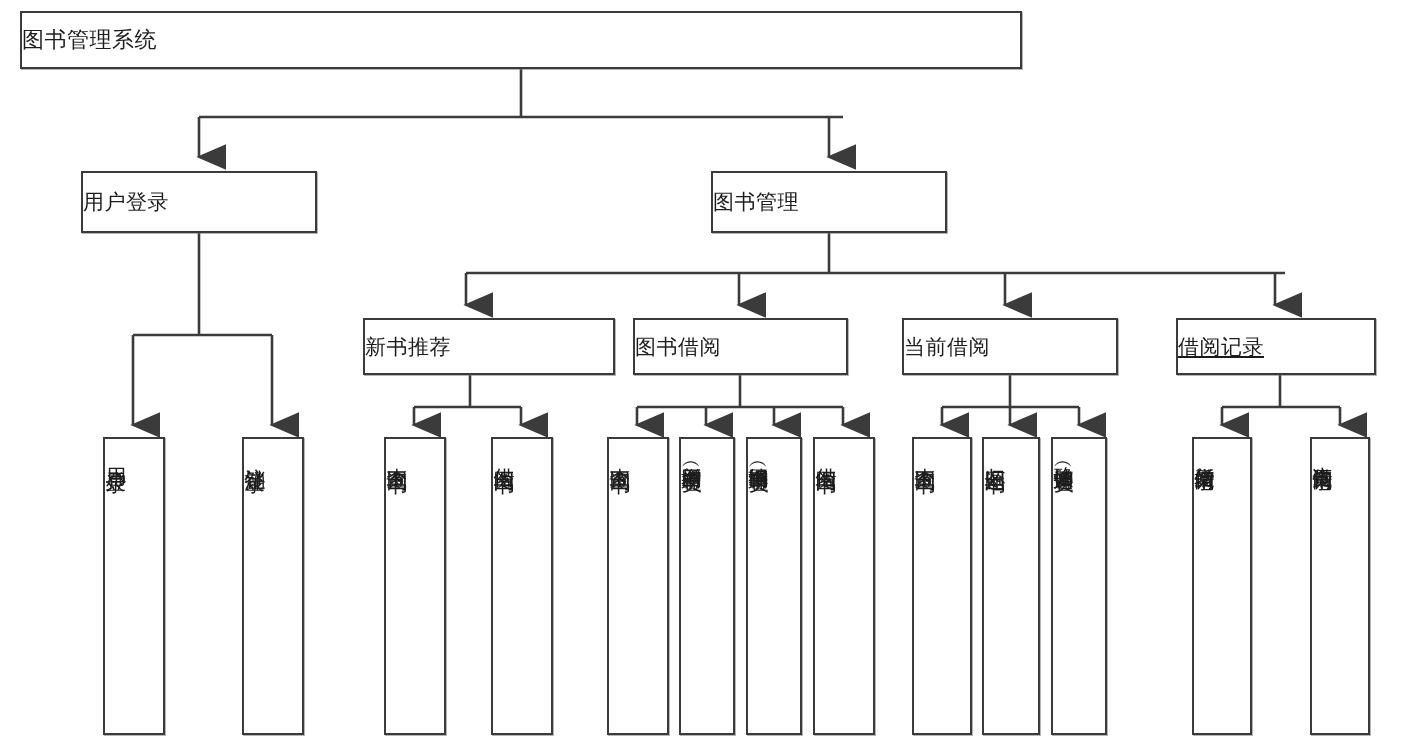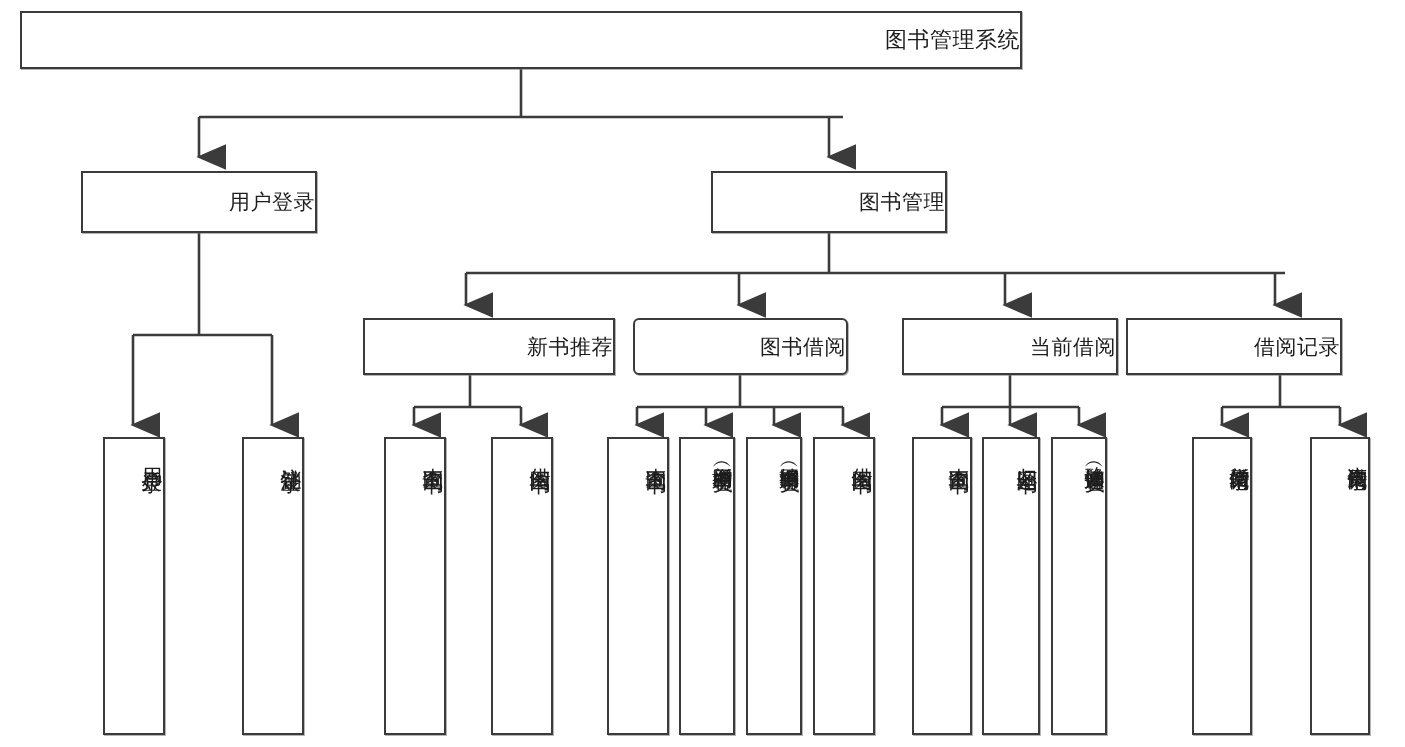--- a/index.html
+++ b/index.html
@@ -25,21 +25,21 @@
     height: 747px;
     pointer-events: none;
   }
   .node {
     position: absolute;
     box-sizing: border-box;
     background: #ffffff;
     border: 2px solid #3b3b3b;
     display: flex;
     align-items: center;
-    justify-content: flex-end;
+    justify-content: flex-start;
     color: #1a1a1a;
     box-shadow: 1px 1px 0 rgba(120,120,120,0.55);
   }
   .node .lbl {
     display: block;
     text-align: center;
     line-height: 1.22;
     color: #1d1d1d;
   }
   .node.horiz .lbl {
@@ -132,34 +132,34 @@
     </g>
   </svg>
 
   <div class="node horiz root" style="left:20px; top:11px; width:1002px; height:58px;">
     <span class="lbl">图书管理系统</span>
   </div>
 
   <div class="node horiz" style="left:81px; top:171px; width:236px; height:62px;">
     <span class="lbl">用户登录</span>
   </div>
-  <div class="node horiz" style="left:711px; top:171px; width:236px; height:62px;padding-left:40px;">
+  <div class="node horiz" style="left:711px; top:171px; width:236px; height:62px;">
     <span class="lbl">图书管理</span>
   </div>
 
   <div class="node horiz" style="left:363px; top:318px; width:252px; height:57px;">
     <span class="lbl">新书推荐</span>
   </div>
-  <div class="node horiz" style="left:633px; top:318px; width:215px; height:57px;border-radius:6px;">
+  <div class="node horiz" style="left:633px; top:318px; width:215px; height:57px;">
     <span class="lbl">图书借阅</span>
   </div>
   <div class="node horiz" style="left:902px; top:318px; width:216px; height:57px;">
     <span class="lbl">当前借阅</span>
   </div>
-  <div class="node horiz" style="left:1126px; top:318px; width:216px; height:57px;">
+  <div class="node horiz" style="left:1176px; top:318px; width:200px; height:57px;text-decoration:underline;">
     <span class="lbl">借阅记录</span>
   </div>
 
   <div class="node leaf" style="left:103px; top:437px; width:62px; height:298px;">
     <span class="lbl">用户登录</span>
   </div>
   <div class="node leaf" style="left:242px; top:437px; width:62px; height:298px;">
     <span class="lbl">注销登录</span>
   </div>
 

